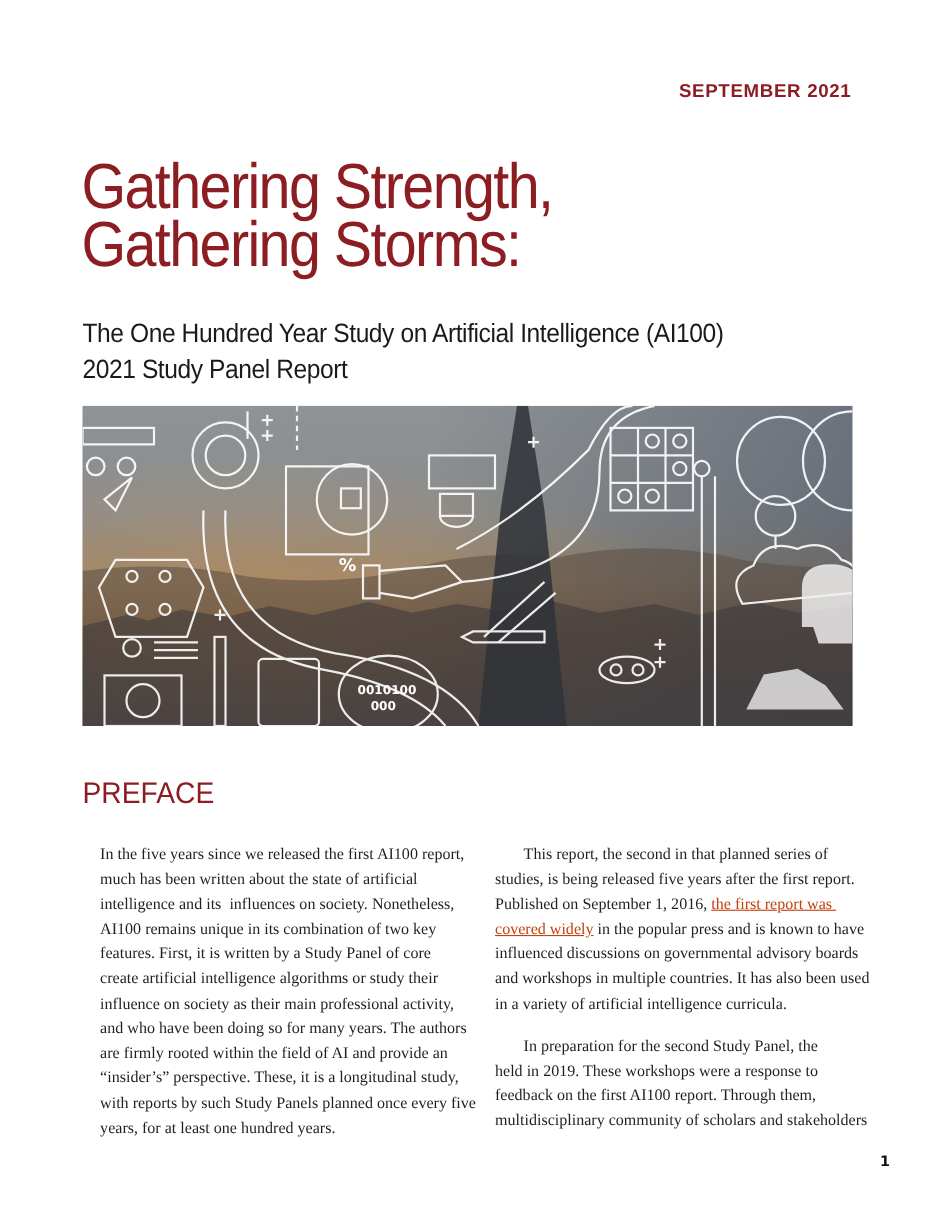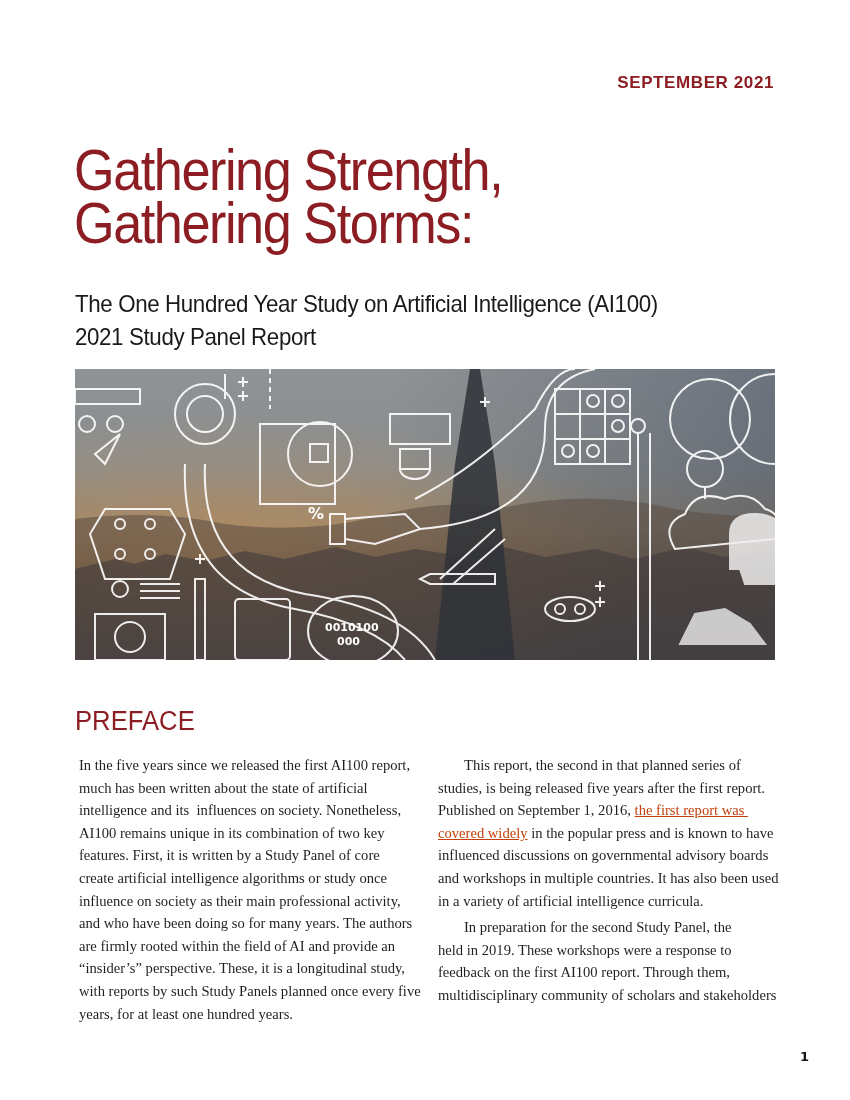--- a/index.html
+++ b/index.html
@@ -39,21 +39,21 @@
       position: absolute; left: 75px; top: 706px; margin: 0;
       font-family: "Liberation Sans", sans-serif; font-weight: normal;
       font-size: 27px; color: #8c1d23; letter-spacing: 0px;
       transform: scaleX(0.95); transform-origin: left top;
     }
     .col {
       position: absolute; top: 750px; width: 340px;
       font-family: "Liberation Serif", serif; font-size: 14.6px;
       line-height: 22.6px; color: #1f1f1f; margin: 0;
     }
-    .col p { margin: 4px; }
+    .col p { margin: 16px; }
     .col-left { left: 75px; width: 335px; }
     .col-right { left: 434px; width: 345px; }
     .indent { text-indent: 26px; }
     .line { display: block; white-space: nowrap; }
     .link { text-decoration: underline; color: #c2410c; cursor: pointer; }
     .page-number {
       position: absolute; right: 41px; top: 1049px;
       font-family: "DejaVu Sans", sans-serif; font-weight: bold;
       font-size: 13px; color: #111;
     }
@@ -176,21 +176,21 @@
 
   <h2 class="section-heading">PREFACE</h2>
 
   <div class="col col-left">
     <p>
       <span class="line">In the five years since we released the first AI100 report,</span>
       <span class="line">much has been written about the state of artificial</span>
       <span class="line" style="white-space:pre;">intelligence and its  influences on society. Nonetheless,</span>
       <span class="line">AI100 remains unique in its combination of two key</span>
       <span class="line">features. First, it is written by a Study Panel of core</span>
-      <span class="line">create artificial intelligence algorithms or study once</span>
+      <span class="line">create artificial intelligence algorithms or study their</span>
       <span class="line">influence on society as their main professional activity,</span>
       <span class="line">and who have been doing so for many years. The authors</span>
       <span class="line">are firmly rooted within the field of AI and provide an</span>
       <span class="line">“insider’s” perspective. These, it is a longitudinal study,</span>
       <span class="line">with reports by such Study Panels planned once every five</span>
       <span class="line">years, for at least one hundred years.</span>
     </p>
   </div>
 
   <div class="col col-right">

